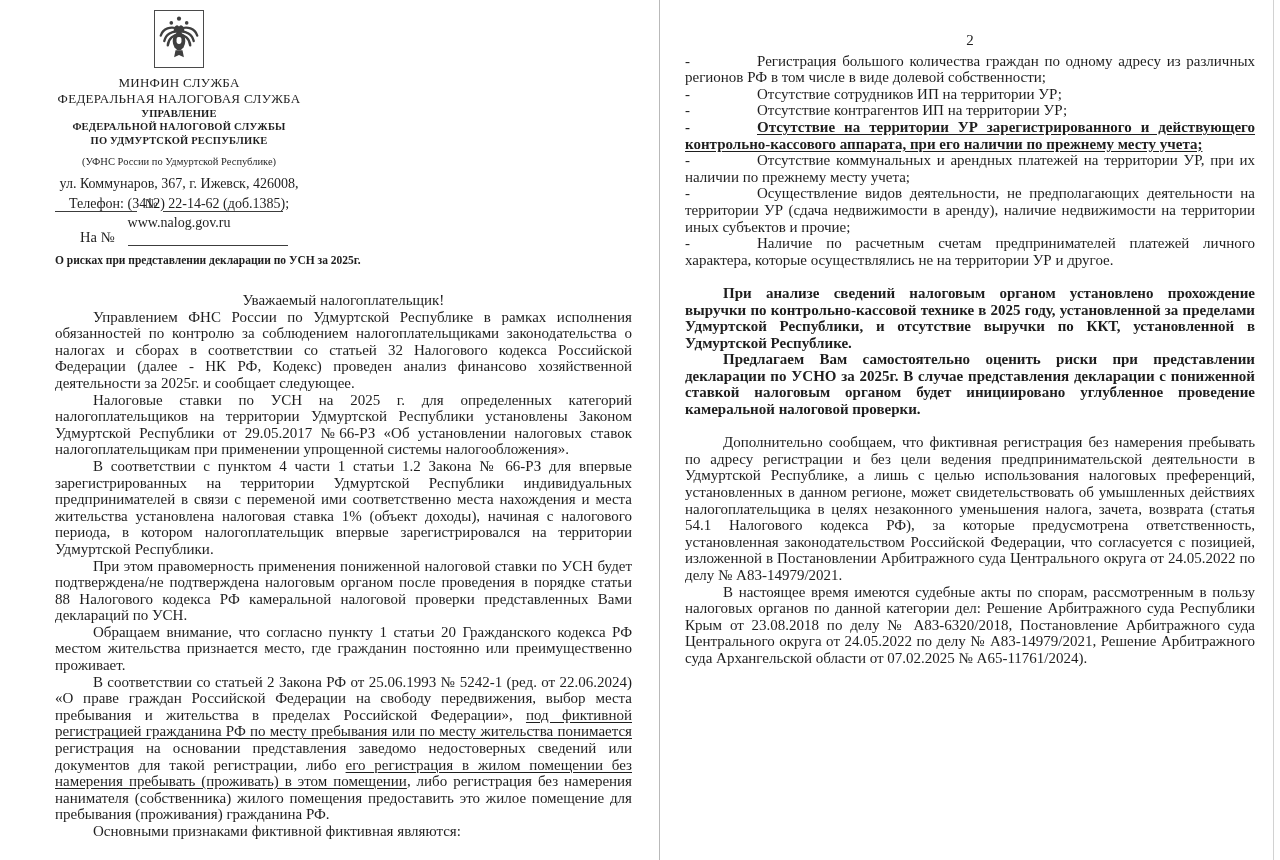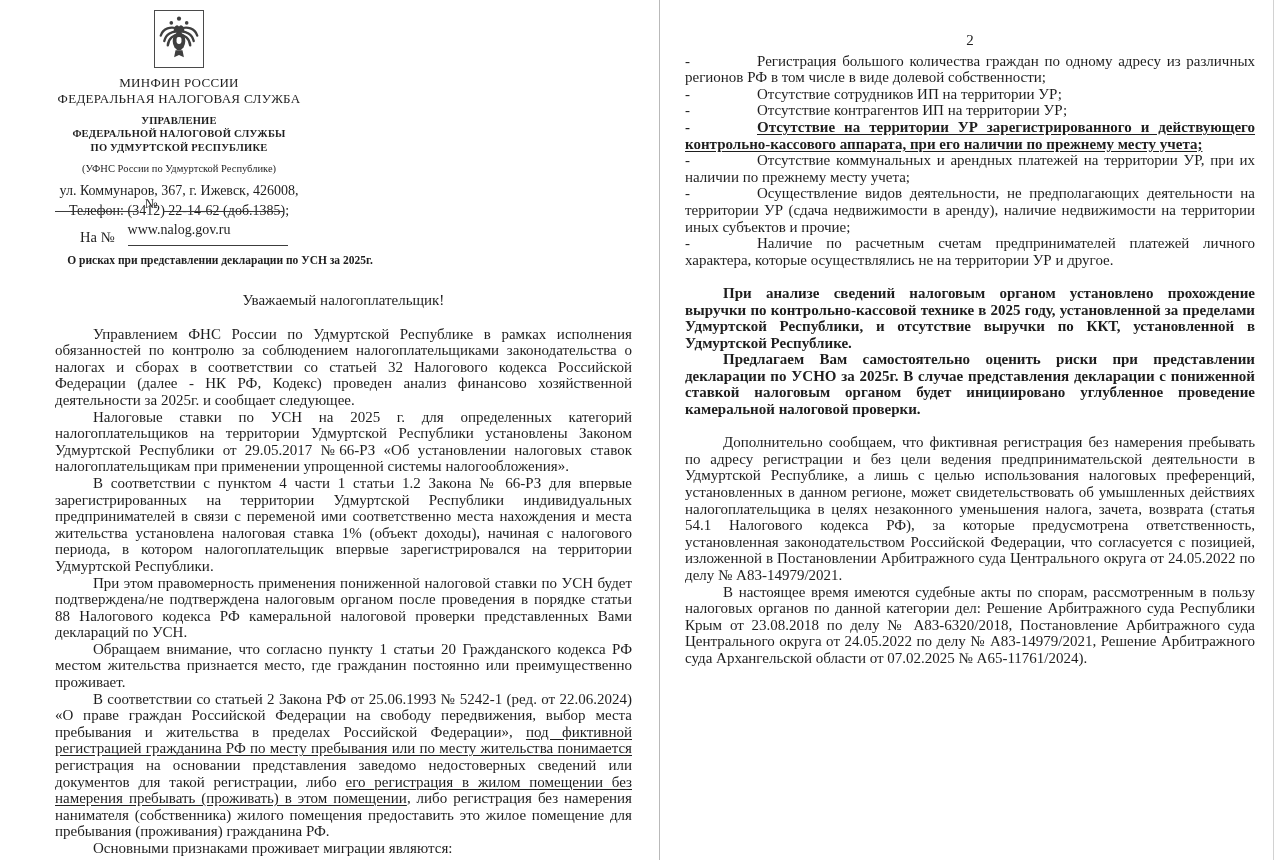--- a/index.html
+++ b/index.html
@@ -14,39 +14,39 @@
   .divider-mid { left:659px; }
   .divider-right { left:1273px; background:#d2d2d2; }
 
   
   .letterhead { position:absolute; left:18px; top:10px; width:322px; text-align:center; }
   .emblem-box {
     width:50px; height:58px; margin:0 auto; border:1px solid #4a4a4a;
     display:flex; align-items:center; justify-content:center;
   }
   .org-lines { margin-top:7px; font-size:13px; line-height:1.22; letter-spacing:.3px; }
-  .dept-lines { margin-top:7px; font-weight:bold; font-size:10.5px; line-height:1.3; letter-spacing:.2px; }
+  .dept-lines { margin-top:0; font-weight:bold; font-size:10.5px; line-height:1.3; letter-spacing:.2px; }
   .short-name { margin-top:8px; font-size:10.5px; }
   .addr-lines { margin-top:7px; font-size:14px; line-height:1.42; }
 
   
   .ref-row1 { position:absolute; left:55px; top:196px; width:228px; display:flex; align-items:flex-end; font-size:13.5px; }
   .ref-row1 .blank-a { width:82px; border-bottom:1px solid #3c3c3c; height:16px; }
   .ref-row1 .no-label { padding:0 5px 0 8px; }
   .ref-row1 .blank-b { flex:1; border-bottom:1px solid #3c3c3c; height:16px; }
   .ref-row2 { position:absolute; left:80px; top:229px; width:208px; display:flex; align-items:flex-start; font-size:14.5px; }
   .ref-row2 .na-label { padding-right:14px; }
   .ref-row2 .blank-c { flex:1; border-bottom:1px solid #3c3c3c; height:17px; }
 
-  .subject { position:absolute; left:55px; top:253px; width:330px; font-weight:bold; font-size:11.5px; line-height:1.25;text-align:center; }
+  .subject { position:absolute; left:55px; top:253px; width:330px; font-weight:bold; font-size:11.5px; line-height:1.25; }
 
   
   .body-left  { position:absolute; left:55px;  top:292px; width:577px; font-size:15px; line-height:16.6px; }
   .body-right { position:absolute; left:685px; top:32px;  width:570px; font-size:15px; line-height:16.6px; }
-  .salutation { text-align:center; margin-bottom:17px; }
+  .salutation { text-align:center; }
   p.para { text-align:justify; text-indent:38px; }
   .page-num { text-align:center; margin-bottom:4px; }
   p.bullet { text-align:justify; }
   p.bullet .dash { display:inline-block; width:72px; text-indent:0; }
   p.bullet.em { font-weight:bold; }
   .u { text-decoration:underline; text-underline-offset:2px; }
   p.b { font-weight:bold; }
   .gap { height:16.6px; }
 
   .contacts { position:absolute; left:685px; top:828px; font-size:11px; line-height:1.42;margin-top:36px; }
@@ -69,21 +69,21 @@
             <path d="M37 18 Q34 12 30 16 L30 24 L38 24 Z" stroke="none"></path>
             <path d="M30 20 C18 15 7 19 4 29 M30 24 C20 22 11 27 9 37 M30 28 C22 28 15 33 14 43" fill="none" stroke-width="3.4" stroke-linecap="round"></path>
             <path d="M30 20 C42 15 53 19 56 29 M30 24 C40 22 49 27 51 37 M30 28 C38 28 45 33 46 43" fill="none" stroke-width="3.4" stroke-linecap="round"></path>
             <ellipse cx="30" cy="37" rx="9" ry="13" stroke="none"></ellipse>
             <path d="M25 50 L35 50 L37 60 L30 57 L23 60 Z" stroke="none"></path>
             <rect x="26.5" y="31" width="7" height="10" rx="3" fill="#ffffff" stroke="none"></rect>
           </g>
         </svg>
       </div>
       <div class="org-lines">
-        <div>МИНФИН РОССИИ</div>
+        <div>МИНФИН СЛУЖБА</div>
         <div>ФЕДЕРАЛЬНАЯ НАЛОГОВАЯ СЛУЖБА</div>
       </div>
       <div class="dept-lines">
         <div>УПРАВЛЕНИЕ</div>
         <div>ФЕДЕРАЛЬНОЙ НАЛОГОВОЙ СЛУЖБЫ</div>
         <div>ПО УДМУРТСКОЙ РЕСПУБЛИКЕ</div>
       </div>
       <div class="short-name">(УФНС России по Удмуртской  Республике)</div>
       <div class="addr-lines">
         <div>ул. Коммунаров, 367, г. Ижевск, 426008,</div>
@@ -106,21 +106,21 @@
     <div class="subject">О рисках  при представлении декларации по УСН за 2025г.</div>
 
     <div class="body-left">
       <div class="salutation">Уважаемый налогоплательщик!</div>
       <p class="para">Управлением ФНС России по Удмуртской Республике в рамках исполнения обязанностей по контролю за соблюдением налогоплательщиками законодательства о налогах и сборах в соответствии со статьей 32 Налогового кодекса Российской Федерации (далее - НК РФ, Кодекс) проведен анализ финансово хозяйственной деятельности за 2025г. и сообщает следующее.</p>
       <p class="para">Налоговые ставки по УСН на 2025 г. для определенных категорий налогоплательщиков на территории Удмуртской Республики установлены Законом Удмуртской Республики от 29.05.2017 №66-РЗ «Об установлении налоговых ставок налогоплательщикам при применении упрощенной системы налогообложения».</p>
       <p class="para">В соответствии с пунктом 4 части 1 статьи 1.2 Закона № 66-РЗ для впервые зарегистрированных на территории Удмуртской Республики индивидуальных предпринимателей в связи с переменой ими соответственно места нахождения и места жительства установлена налоговая ставка 1% (объект доходы), начиная с налогового периода, в котором налогоплательщик впервые зарегистрировался на территории Удмуртской Республики.</p>
       <p class="para">При этом правомерность применения пониженной налоговой ставки по УСН будет подтверждена/не подтверждена налоговым органом после проведения в порядке статьи 88 Налогового кодекса РФ камеральной налоговой проверки представленных Вами деклараций по УСН.</p>
       <p class="para">Обращаем внимание, что согласно пункту 1 статьи 20 Гражданского кодекса РФ местом жительства признается место, где гражданин постоянно или преимущественно проживает.</p>
       <p class="para"><span>В соответствии со статьей 2 Закона РФ от 25.06.1993 № 5242-1 (ред. от 22.06.2024) «О праве граждан Российской Федерации на свободу передвижения, выбор места пребывания и жительства в пределах Российской Федерации», </span><span class="u">под фиктивной регистрацией гражданина РФ по месту пребывания или по месту жительства понимается</span><span> регистрация на основании представления заведомо недостоверных сведений или документов для такой регистрации, либо </span><span class="u">его регистрация в жилом помещении без намерения пребывать (проживать) в этом помещении</span><span>, либо регистрация без намерения нанимателя (собственника) жилого помещения предоставить это жилое помещение для пребывания (проживания) гражданина РФ.</span></p>
-      <p class="para">Основными признаками проживает миграции являются:</p>
+      <p class="para">Основными признаками фиктивной фиктивная являются:</p>
     </div>
   </div>
 
   <div class="page-divider divider-mid"></div>
 
   <div>
     <div class="body-right">
       <div class="page-num">2</div>
 
       <p class="bullet"><span class="dash">-</span><span>Регистрация большого  количества граждан по одному адресу из различных регионов РФ в том числе в виде долевой собственности;</span></p>

